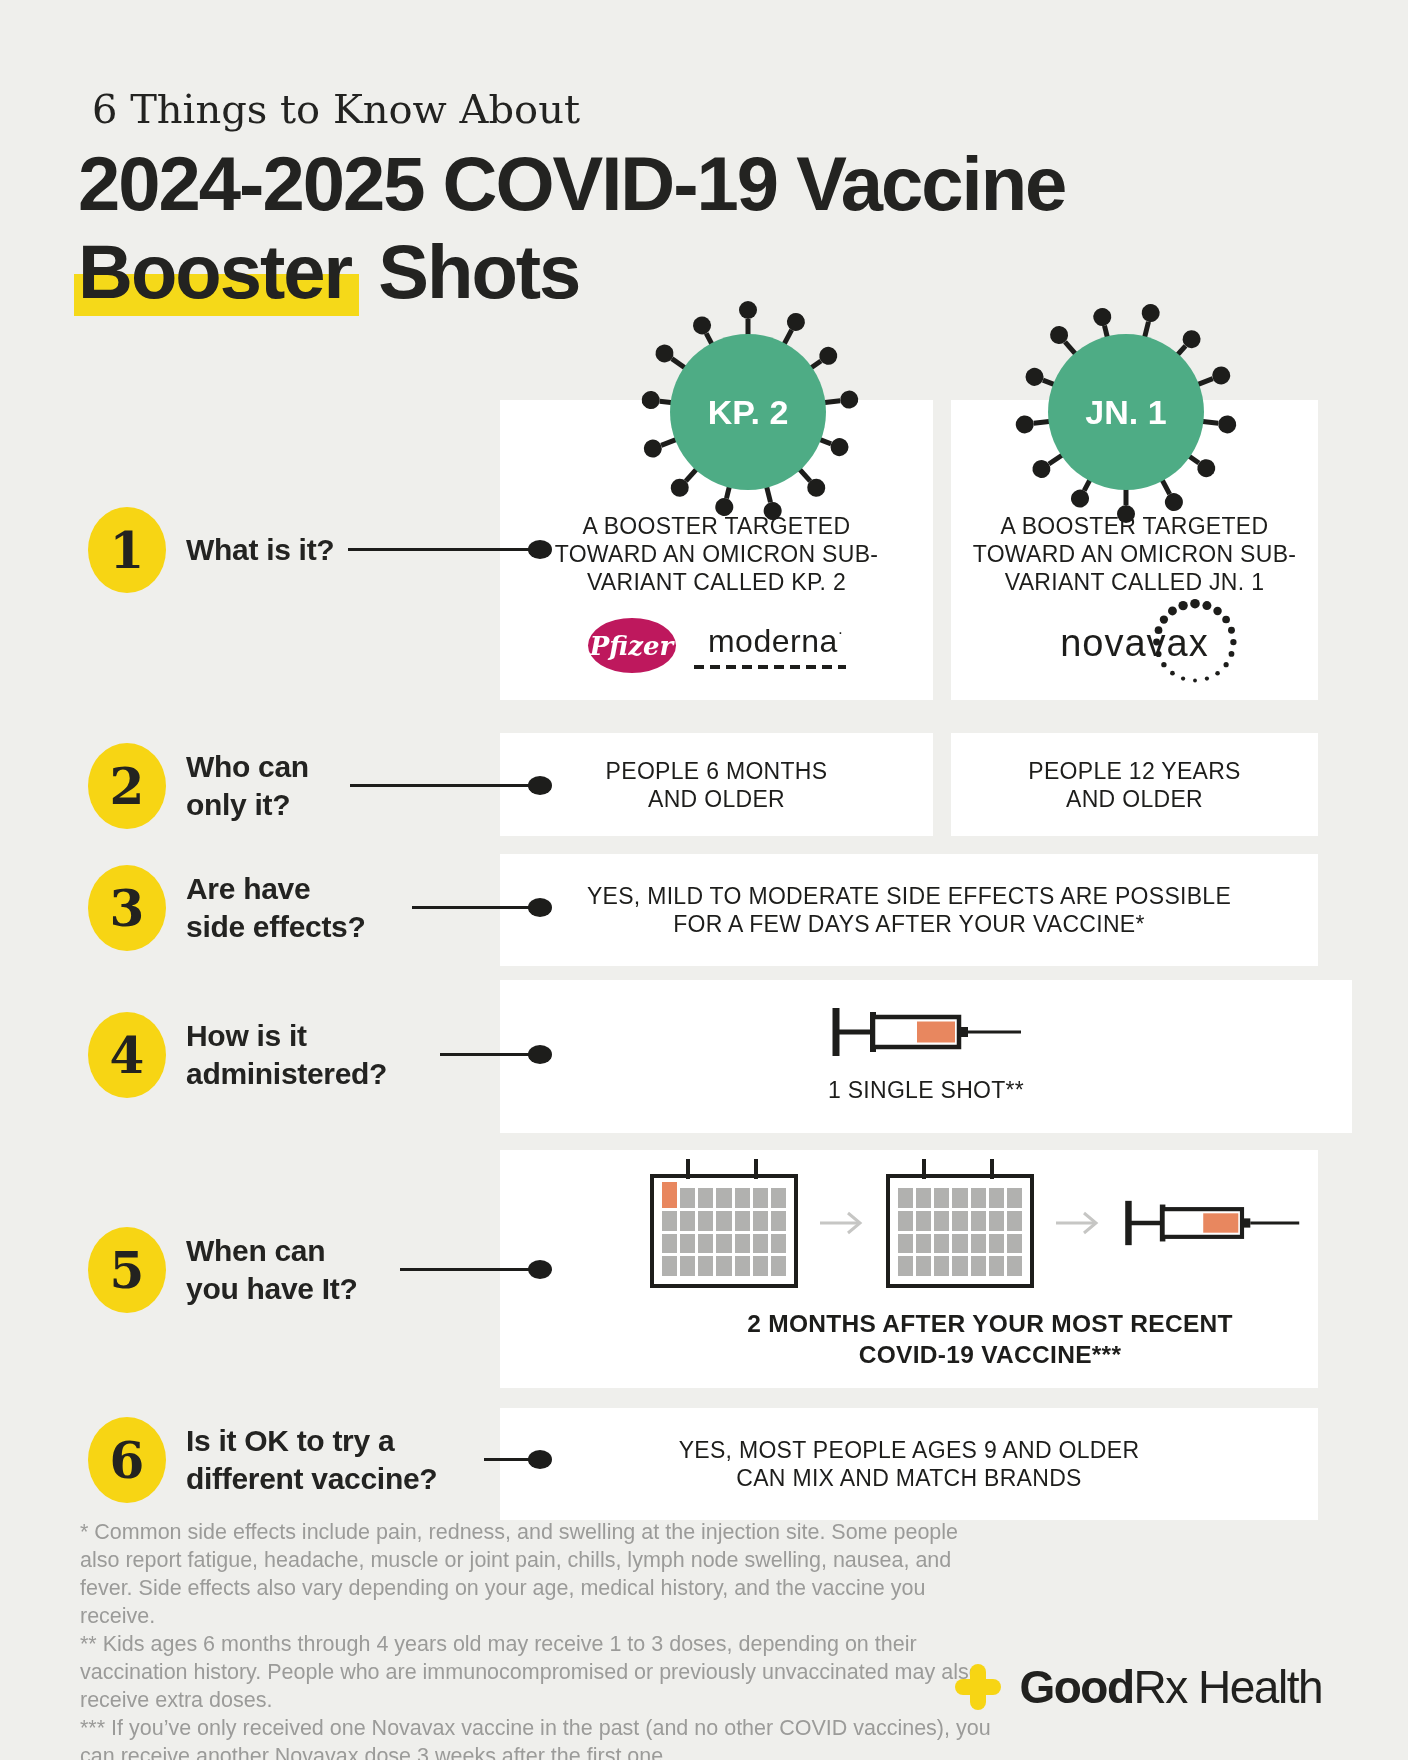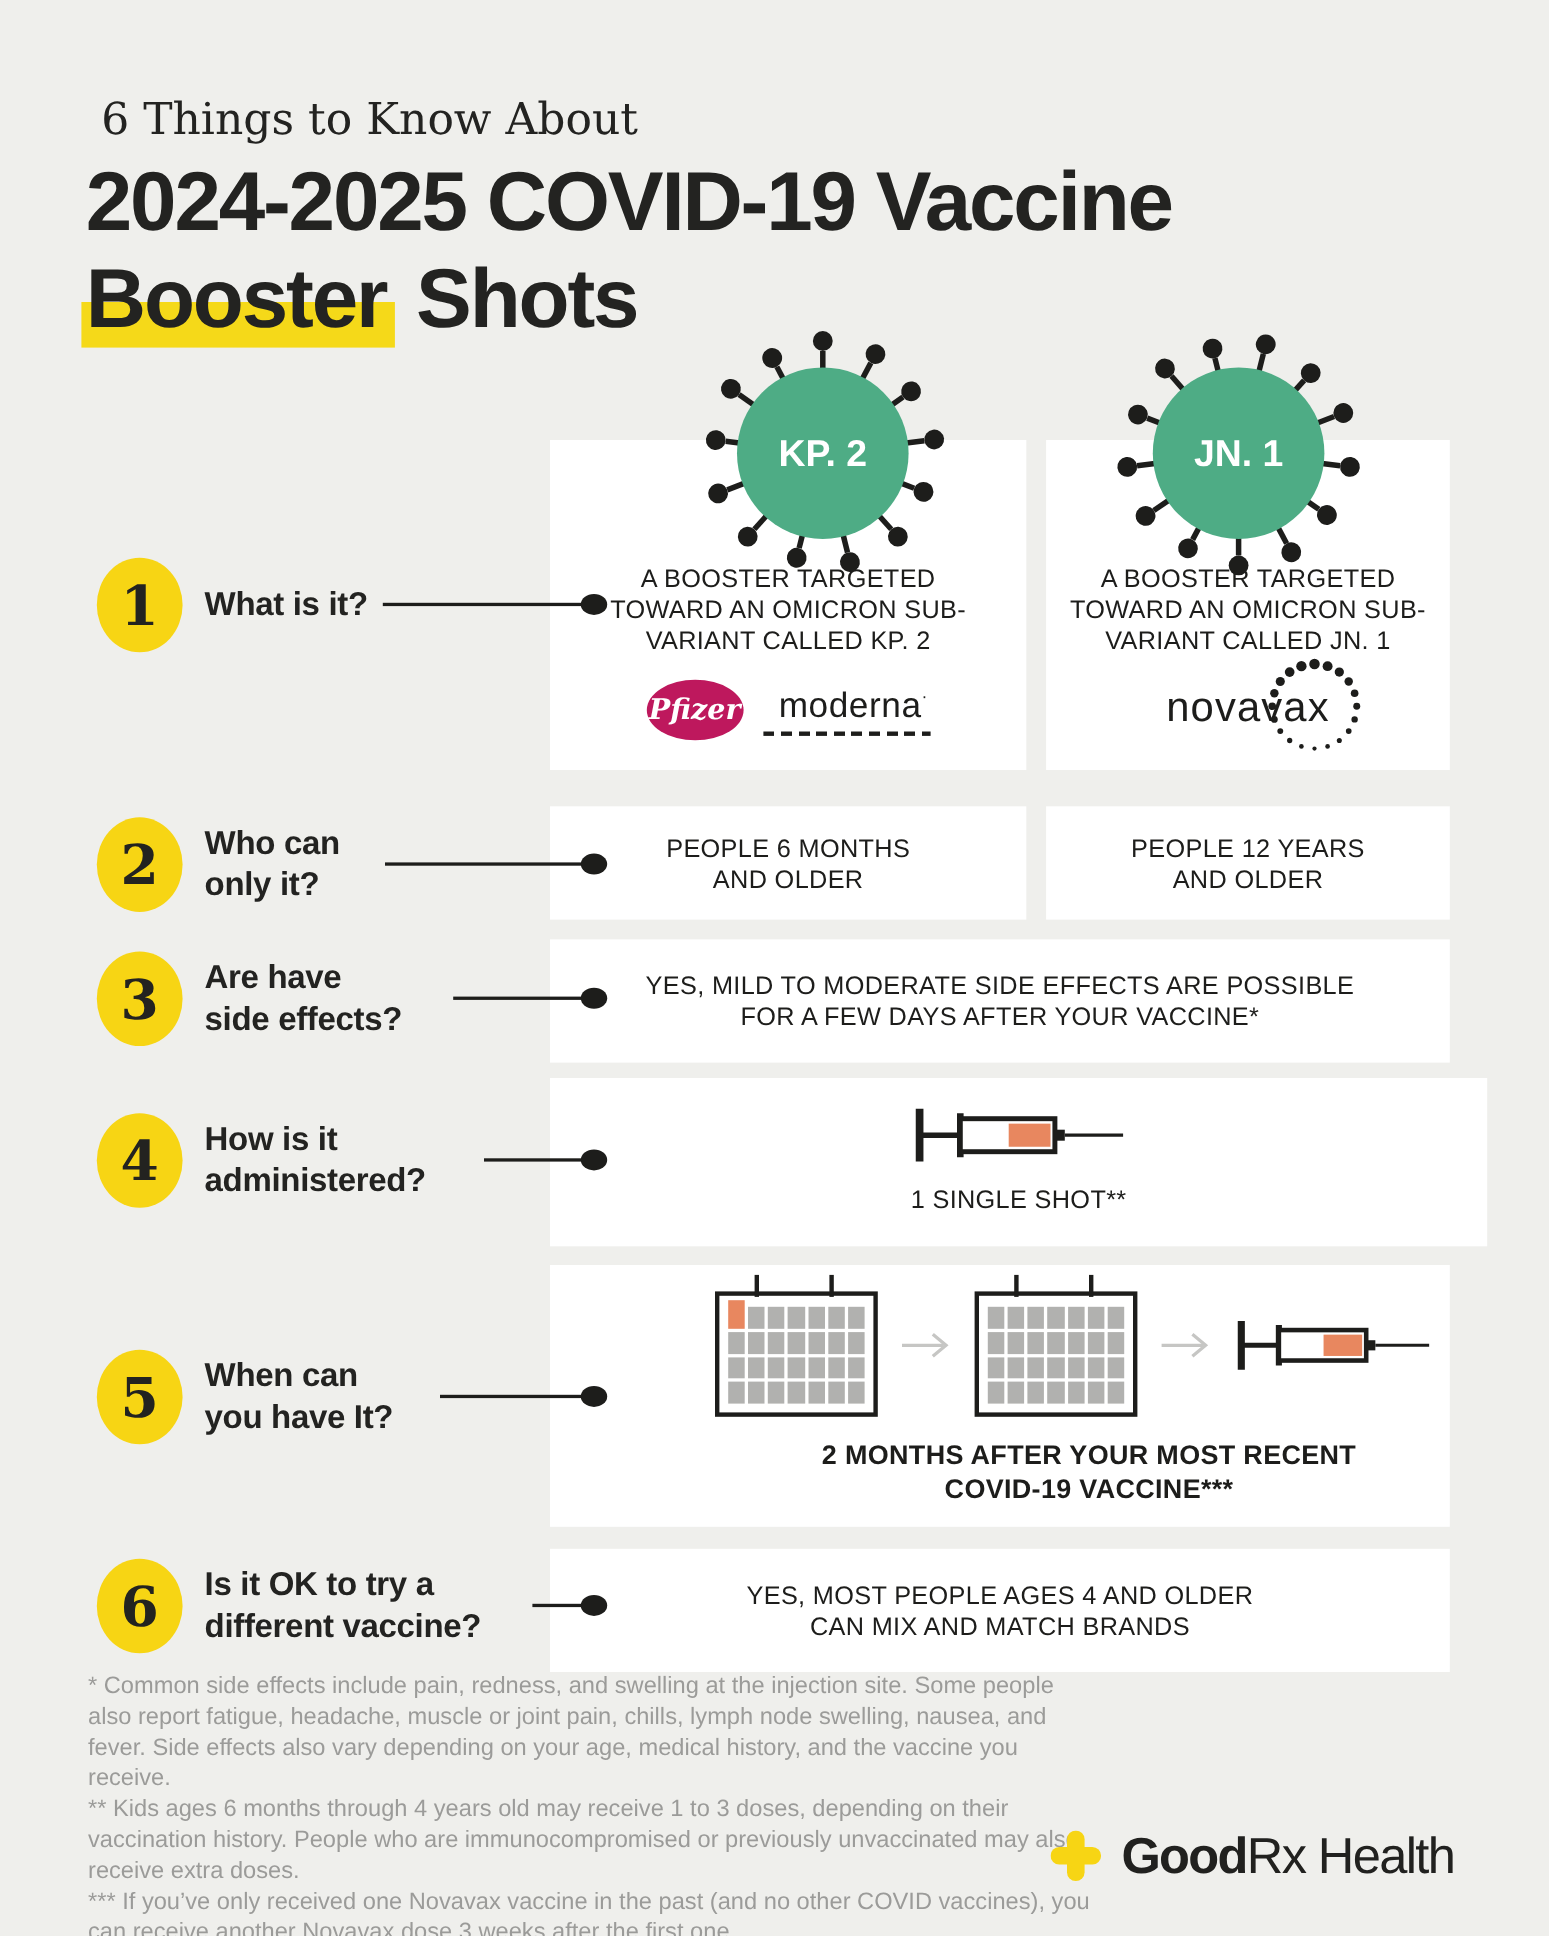--- a/index.html
+++ b/index.html
@@ -238,21 +238,21 @@
       </svg>
     </div>
     <div class="ans abs" style="left:170px;top:158px;width:640px;font-weight:700;font-size:24.5px;line-height:31px;">
       <span>2 MONTHS AFTER YOUR MOST RECENT</span>
       <span>COVID-19 VACCINE***</span>
     </div>
   </div>
 
   <div class="card center-col" style="left:500px;top:1408px;width:818px;height:112px;">
     <div class="ans">
-      <span>YES, MOST PEOPLE AGES 4 AND OLDER</span>
+      <span>YES, MOST PEOPLE AGES 9 AND OLDER</span>
       <span>CAN MIX AND MATCH BRANDS</span>
     </div>
   </div>
 
   <svg class="virus" style="left:633px;top:297px;" viewBox="0 0 230 230">
     <g stroke="#1D1D1B" stroke-width="5" fill="#1D1D1B">
       <g transform="rotate(0 115 115)">
           <line x1="115" y1="44" x2="115" y2="22"></line>
           <circle cx="115" cy="13" r="9" stroke="none"></circle>
         </g>

